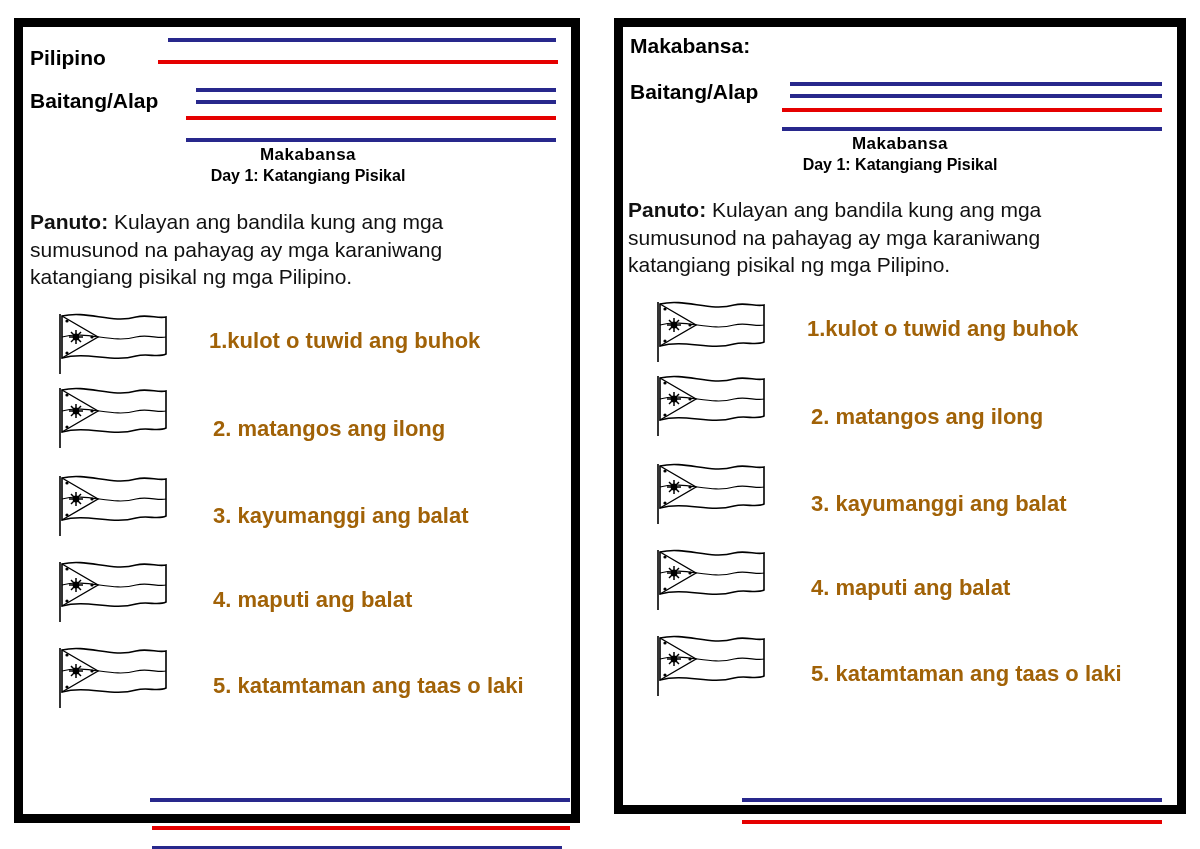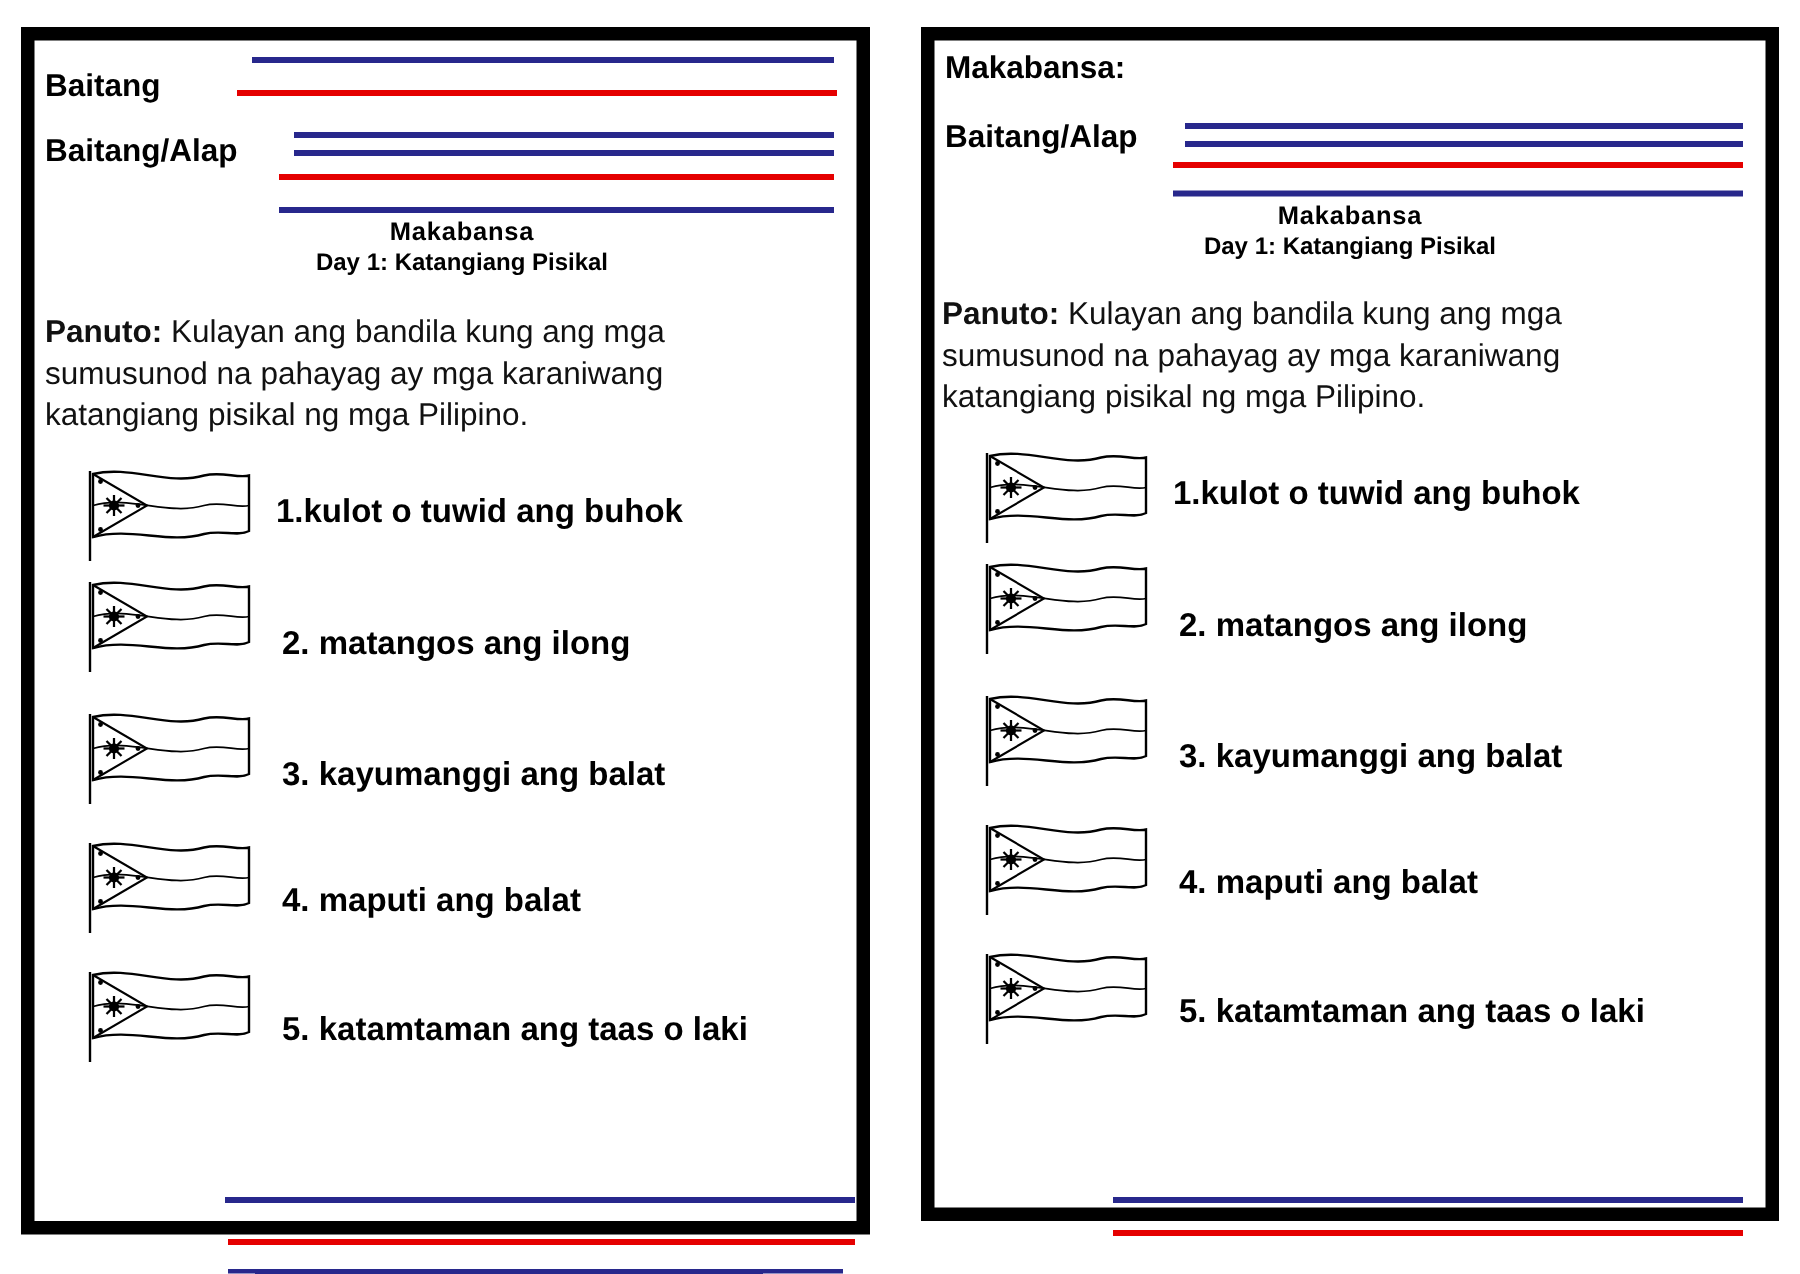--- a/index.html
+++ b/index.html
@@ -76,22 +76,23 @@
     position: absolute;
     font-size: 21px;
     line-height: 1.32;
     color: #111;
   }
   .panuto b { font-weight: bold; }
   .item-text {
     position: absolute;
     font-weight: bold;
     font-size: 22px;
-    color: #000000;
+    color: #a16207;
     white-space: nowrap;
+    margin-left: 25px;
   }
   .item-text.wrap {
     white-space: normal;
     width: 340px;
     line-height: 1.25;
   }
   .flag-wrap {
     position: absolute;
   }
   svg { display: block; }
@@ -103,21 +104,21 @@
 
   <div class="sheet" id="sheet-left"></div>
 
   <div class="rule blue" style="left:168px; top:38px; width:388px;"></div>
   <div class="rule red" style="left:158px; top:60px; width:400px;"></div>
   <div class="rule blue" style="left:196px; top:88px; width:360px;"></div>
   <div class="rule blue" style="left:196px; top:100px; width:360px;"></div>
   <div class="rule red" style="left:186px; top:116px; width:370px;"></div>
   <div class="rule blue" style="left:186px; top:138px; width:370px;"></div>
 
-  <div class="field-label" style="left:30px; top:46px;">Baitang</div>
+  <div class="field-label" style="left:30px; top:46px;">Pilipino</div>
   <div class="field-label" style="left:30px; top:89px;">Baitang/Alap</div>
 
   <div class="heading" style="left:178px; top:145px; width:260px;">
     <div class="line1">Makabansa</div>
     <div class="line2">Day 1: Katangiang Pisikal</div>
   </div>
 
   <div class="panuto" style="left:30px; top:208px; width:520px;">
     <b>Panuto:</b><span> Kulayan ang bandila kung ang mga sumusunod na pahayag ay mga karaniwang katangiang pisikal ng mga Pilipino.</span>
   </div>

